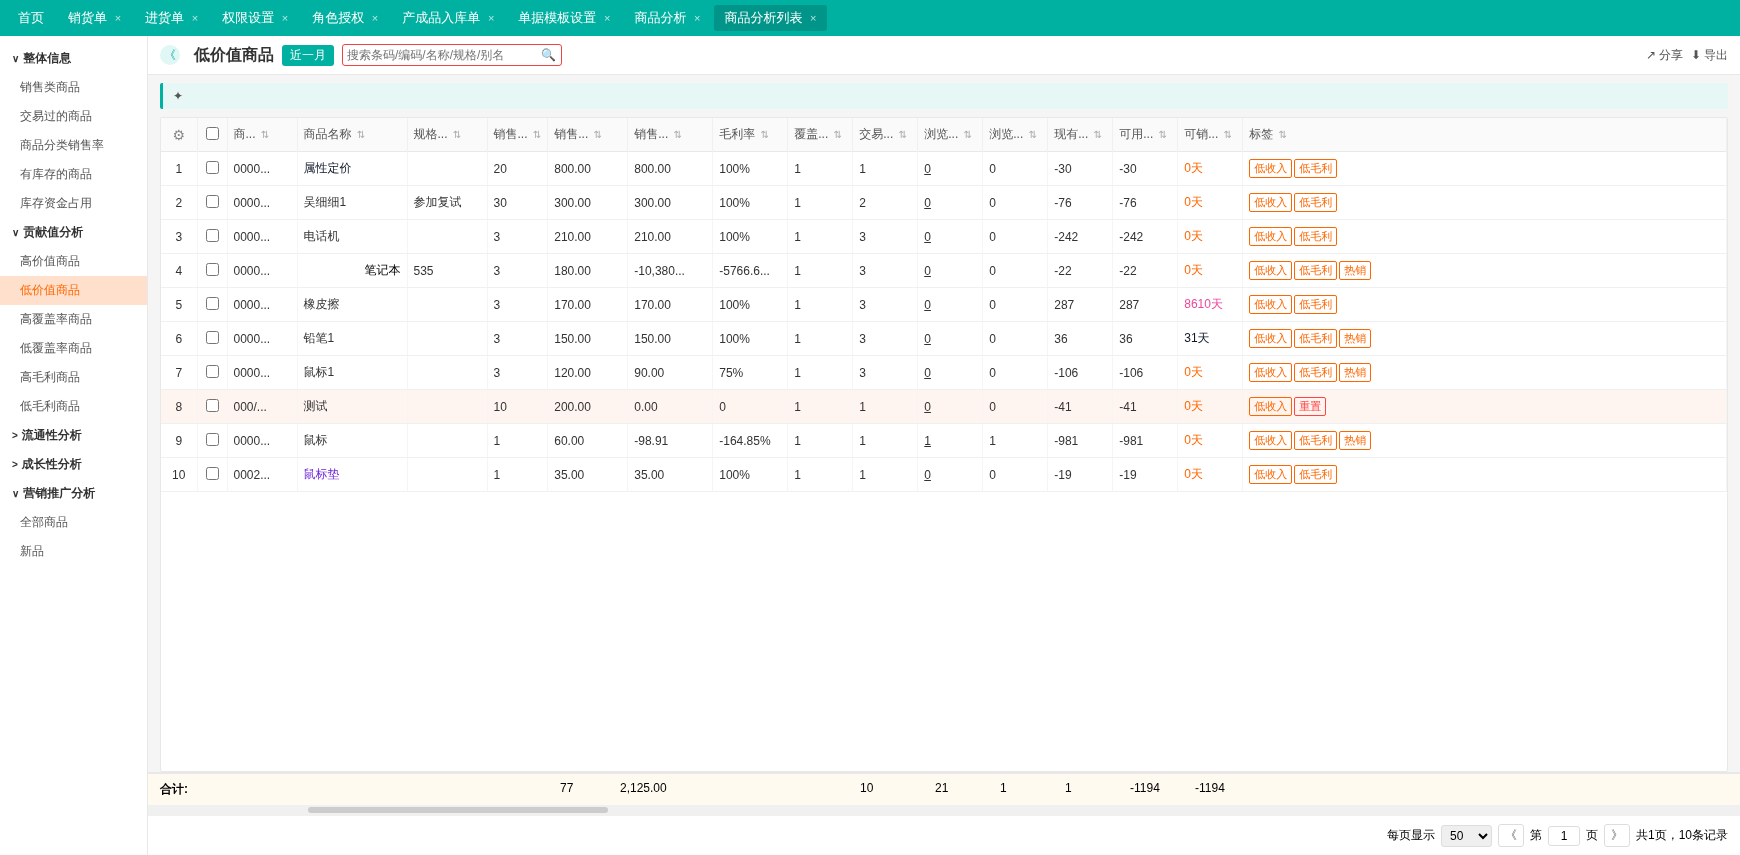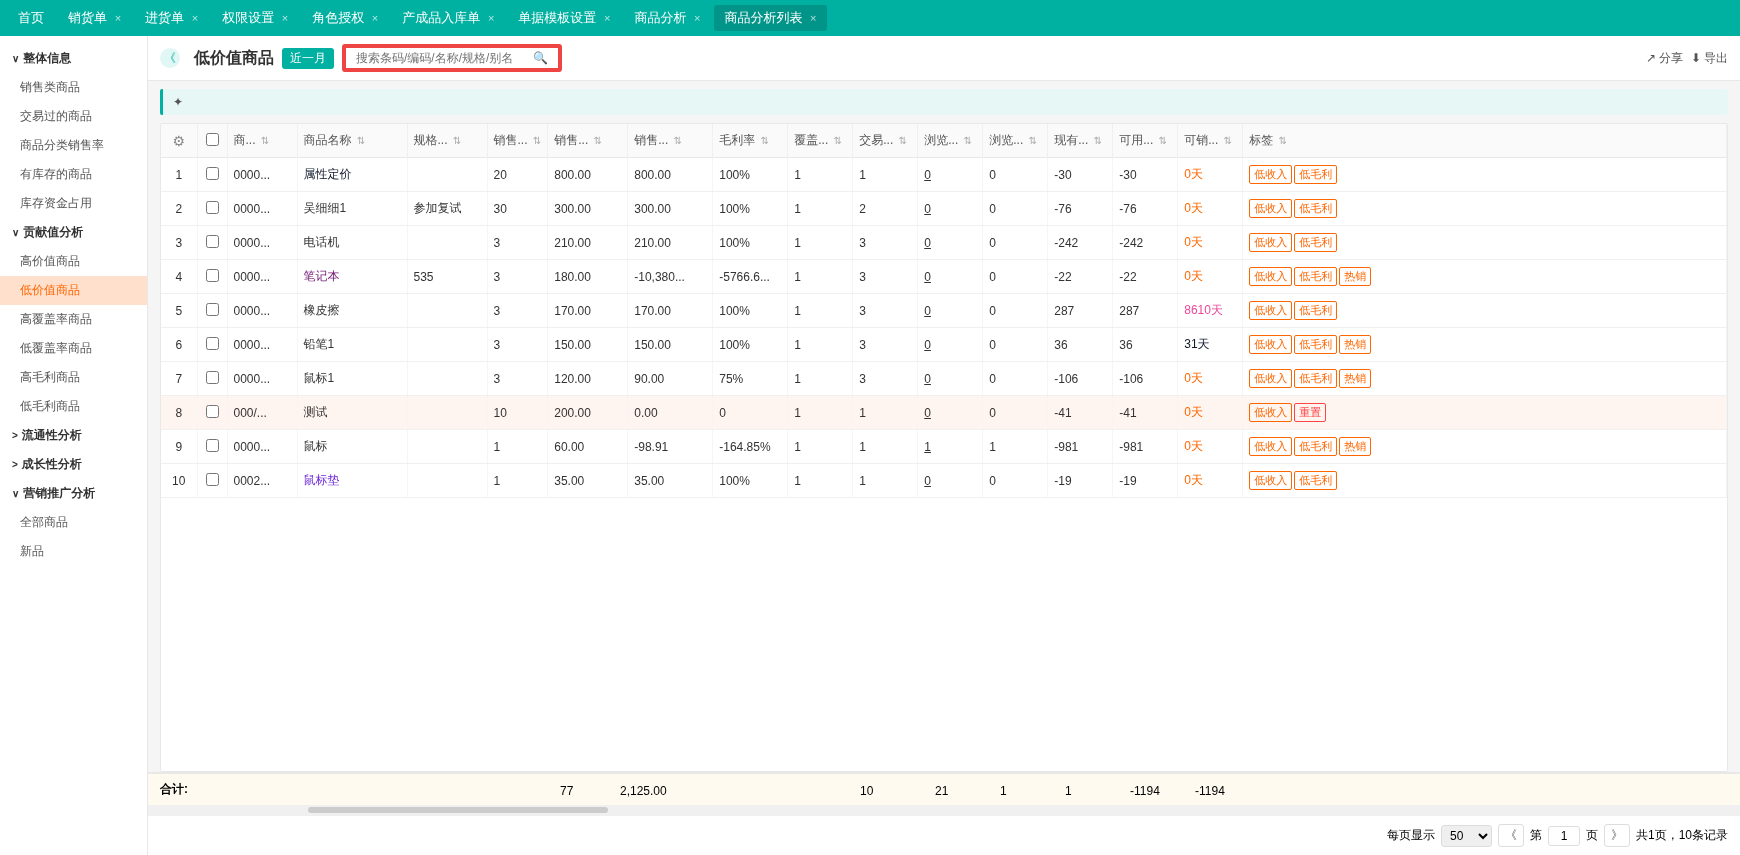--- a/index.html
+++ b/index.html
@@ -87,23 +87,23 @@
     .period-btn {
       background: #00b0a0;
       color: #fff;
       border: none;
       border-radius: 3px;
       padding: 2px 8px;
       cursor: pointer;
       font-size: 12px;
     }
     .search-box {
-      border: 4px solid #ef4444;
+      border: 1px solid #ef4444;
       border-radius: 3px;
-      padding: 3px 10px;
+      padding: 3px 4px;
       width: 220px;
       color: #999;
       display: flex;
       align-items: center;
       gap: 4px;
     }
     .search-box input {
       border: none;
       outline: none;
       color: #999;
@@ -412,21 +412,21 @@
     <td>0</td>
     <td>-242</td>
     <td>-242</td>
     <td style="color:#ff6600;">0天</td>
     <td><span class="tag tag-orange">低收入</span><span class="tag tag-orange">低毛利</span></td>
   </tr>
             <tr>
     <td style="text-align:center;">4</td>
     <td style="text-align:center;"><input type="checkbox" style=""></td>
     <td>0000...</td>
-    <td style="color:#701a75;">笔记本</td>
+    <td style="color:#000000;text-align:right;">笔记本</td>
     <td>535</td>
     <td>3</td>
     <td>180.00</td>
     <td>-10,380...</td>
     <td>-5766.6...</td>
     <td>1</td>
     <td>3</td>
     <td><span class="underline">0</span></td>
     <td>0</td>
     <td>-22</td>
@@ -546,21 +546,21 @@
     <td>-19</td>
     <td>-19</td>
     <td style="color:#ff6600;">0天</td>
     <td><span class="tag tag-orange">低收入</span><span class="tag tag-orange">低毛利</span></td>
   </tr>
           </tbody>
       </table>
     </div>
 
     <div class="table-footer">
-      <div style="display:flex; align-items:flex-end; padding: 7px 12px; background:#fffaf0; border-top: 1px solid #e8e8e8; font-size:12px;">
+      <div style="display:flex; align-items:flex-start; padding: 7px 12px; background:#fffaf0; border-top: 1px solid #e8e8e8; font-size:12px;">
         <span style="font-weight:bold; width:400px;">合计:</span>
         <span style="width:60px;">77</span>
         <span style="width:80px;">2,125.00</span>
         <span style="width:85px;"></span>
         <span style="width:75px;"></span>
         <span style="width:65px;">10</span>
         <span style="width:65px;margin-left:10px;">21</span>
         <span style="width:65px;">1</span>
         <span style="width:65px;">1</span>
         <span style="width:65px;">-1194</span>

